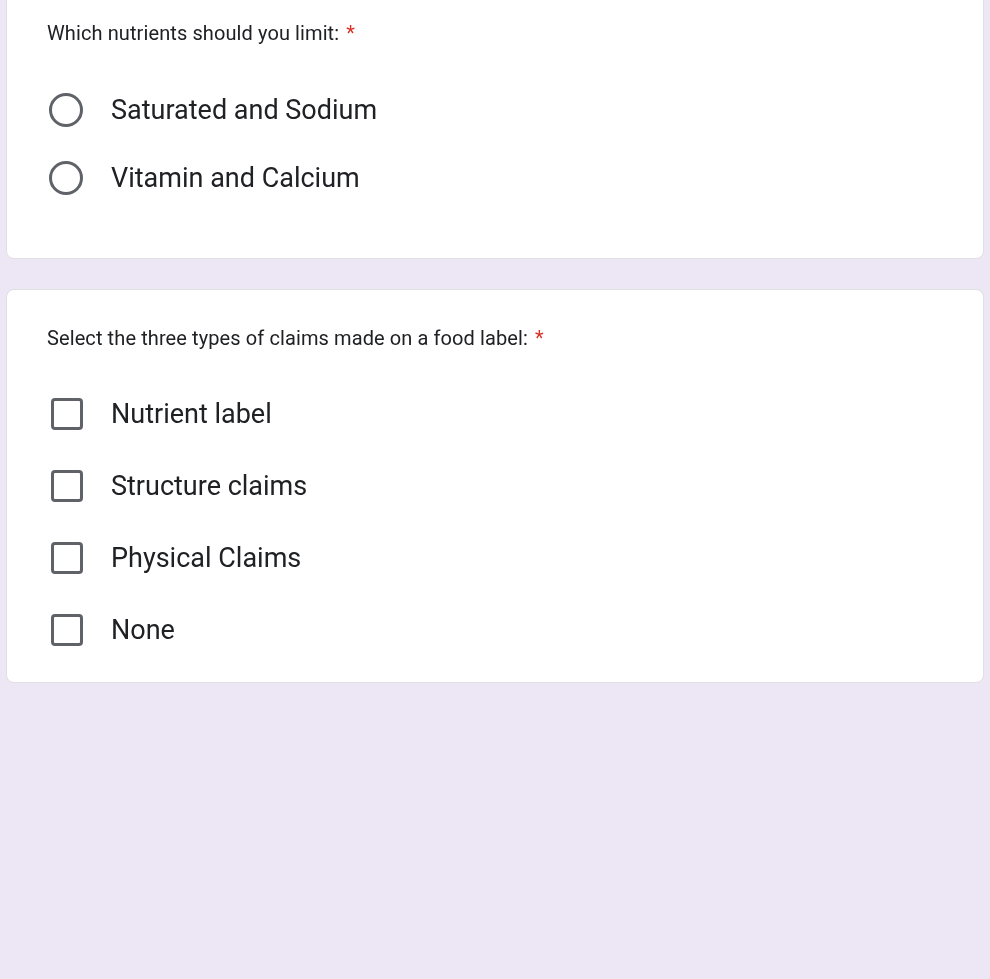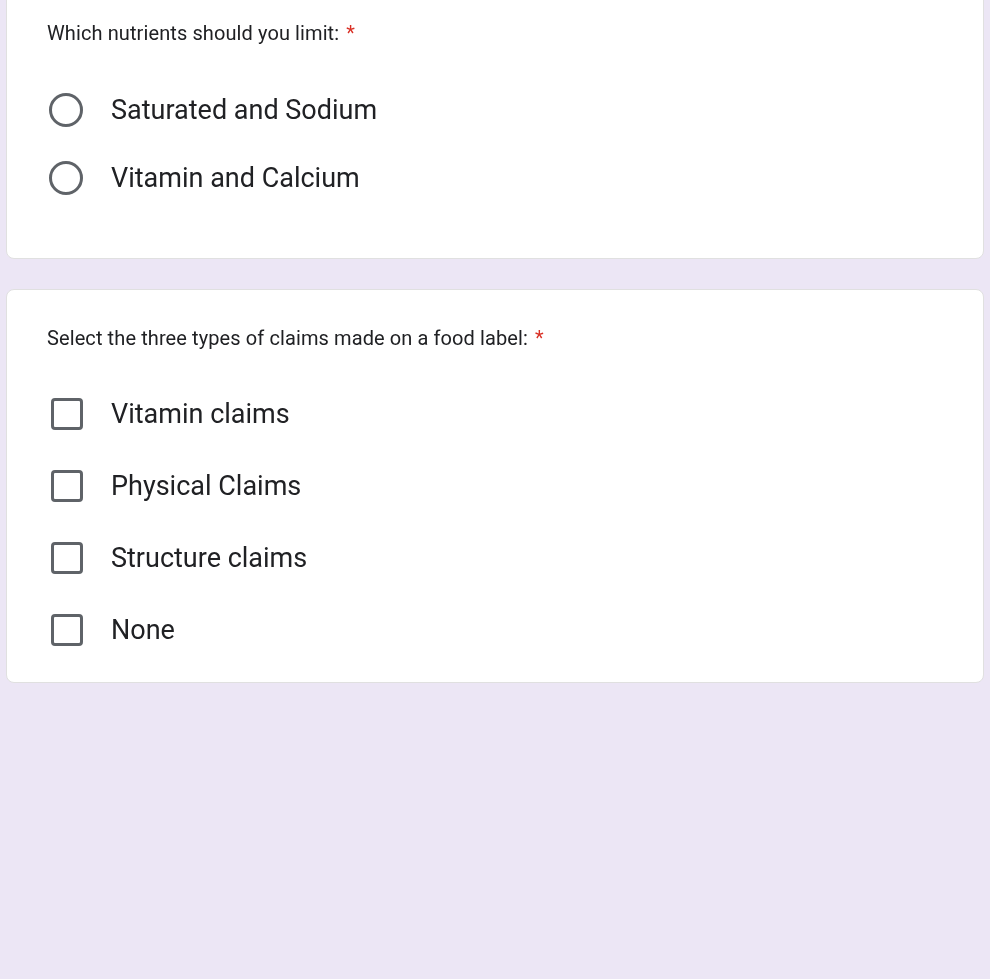--- a/index.html
+++ b/index.html
@@ -104,28 +104,28 @@
 </div>
 
 <div class="card card-bottom">
   <div class="question-title">
     <span>Select the three types of claims made on a food label:</span>
     <span class="required">*</span>
   </div>
   <div class="checkbox-options">
     <div class="option-row">
       <div class="checkbox-control"></div>
-      <span class="option-label">Vitamin claims</span>
+      <span class="option-label">Nutrient label</span>
+    </div>
+    <div class="option-row">
+      <div class="checkbox-control"></div>
+      <span class="option-label">Structure claims</span>
     </div>
     <div class="option-row">
       <div class="checkbox-control"></div>
       <span class="option-label">Physical Claims</span>
-    </div>
-    <div class="option-row">
-      <div class="checkbox-control"></div>
-      <span class="option-label">Structure claims</span>
     </div>
     <div class="option-row">
       <div class="checkbox-control"></div>
       <span class="option-label">None</span>
     </div>
   </div>
 </div>
 
 </body></html>

